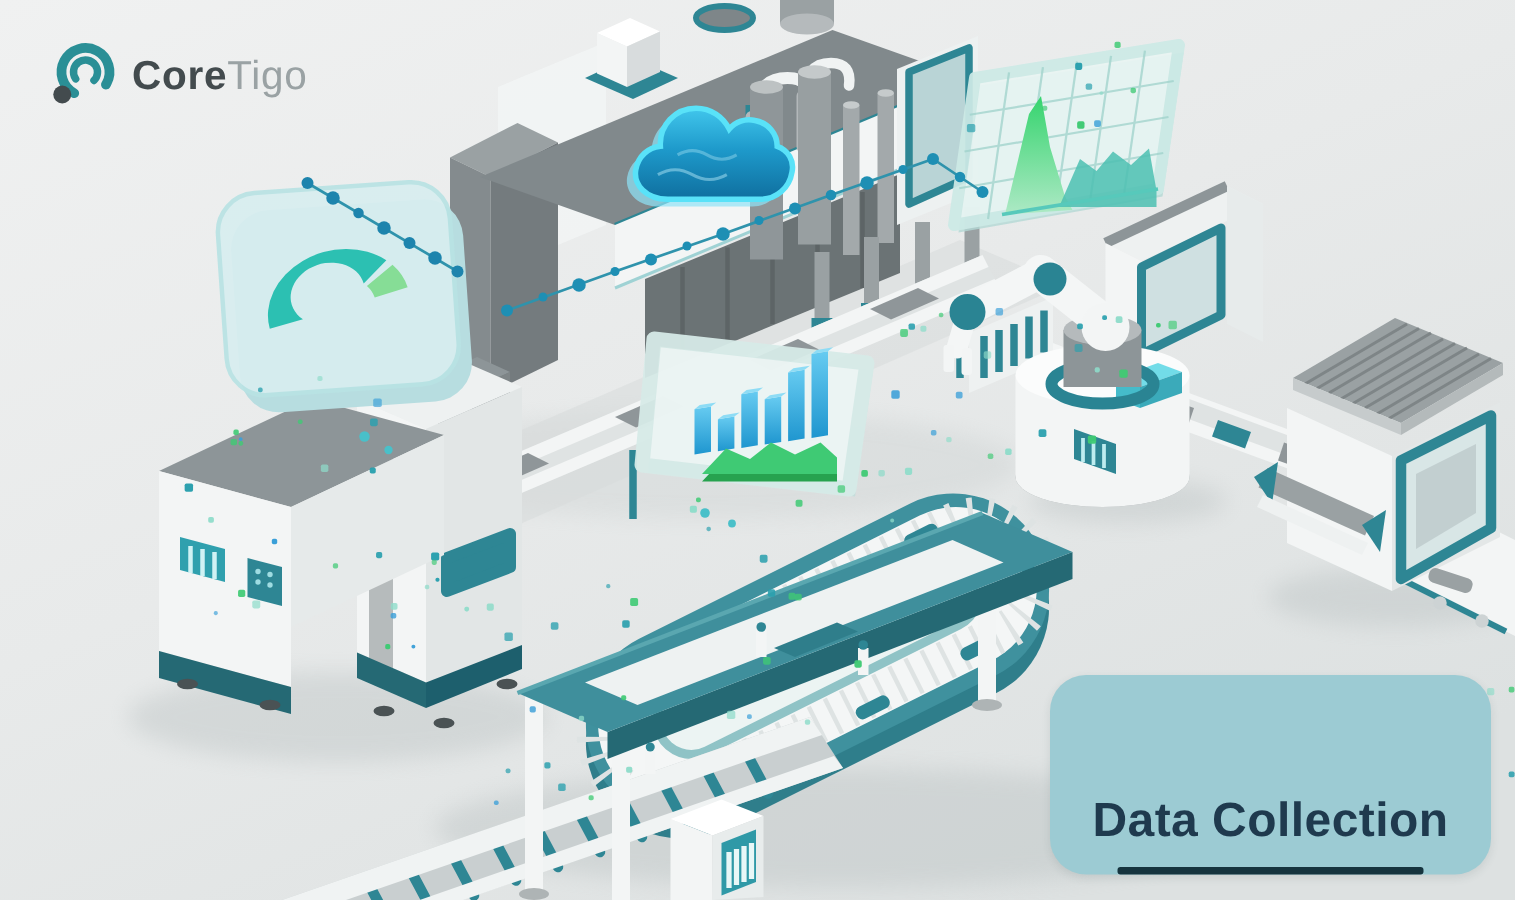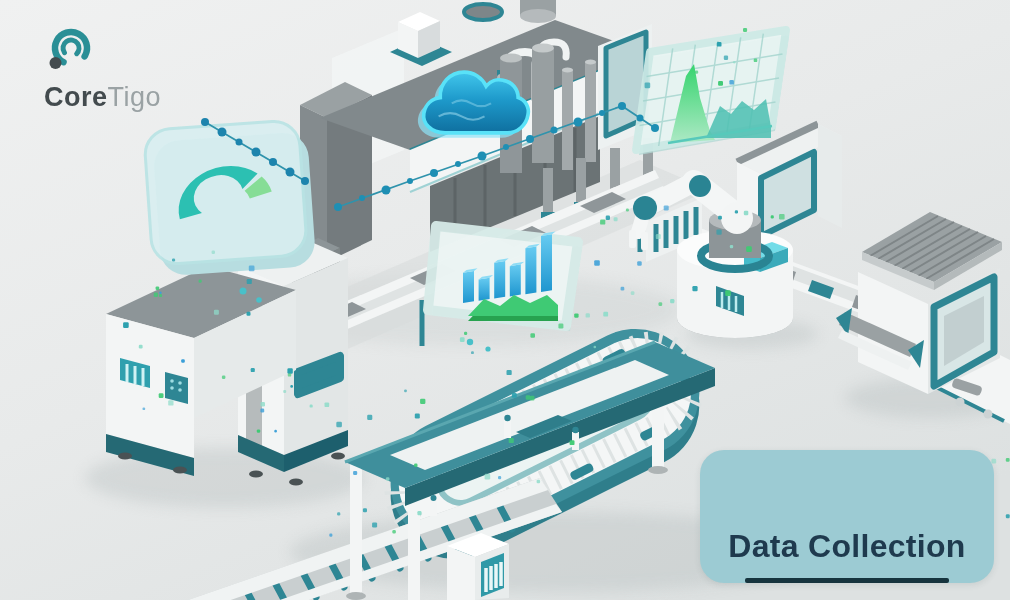--- a/index.html
+++ b/index.html
@@ -3,21 +3,21 @@
 <meta charset="utf-8">
 <style>
   html,body{margin:0;padding:0;}
   body{width:1010px;height:600px;overflow:hidden;font-family:"Liberation Sans",sans-serif;}
   .stage{position:relative;width:1010px;height:600px;background:var(--c-background,#E9EBEB);}
   svg.scene{position:absolute;left:0;top:0;}
   
   .tl{fill:var(--c-teal,#2E8694);} .tld{fill:var(--c-teal_dark,#256974);}
   .wht{fill:var(--c-machine_white,#F3F5F5);} .grn{fill:var(--c-green,#3FCA74);}
   
-  .logo{position:absolute;left:44px;top:24px;display:flex;gap:8px;flex-direction:column;}
+  .logo{position:absolute;left:30px;top:24px;display:flex;align-items:center;gap:8px;}
   .logo-text{font-size:27px;letter-spacing:.5px;line-height:1;}
   .logo-text .p1{color:var(--c-logo_dark,#434B4E);font-weight:700;}
   .logo-text .p2{color:var(--c-logo_gray,#9AA2A4);font-weight:400;}
   
   .card{position:absolute;left:700px;top:450px;width:294px;height:133px;
         background:var(--c-card_bg,#9CCBD3);border-radius:24px;
         display:flex;flex-direction:column;align-items:center;justify-content:flex-end;
         box-shadow:0 2px 6px rgba(60,80,85,.12);}
   .card .label{font-size:32px;font-weight:700;color:var(--c-ink,#1F3A4E);letter-spacing:.3px;}
   .card .rule{width:204px;height:5px;border-radius:2px;background:var(--c-underline,#16343E);margin-top:13px;}

